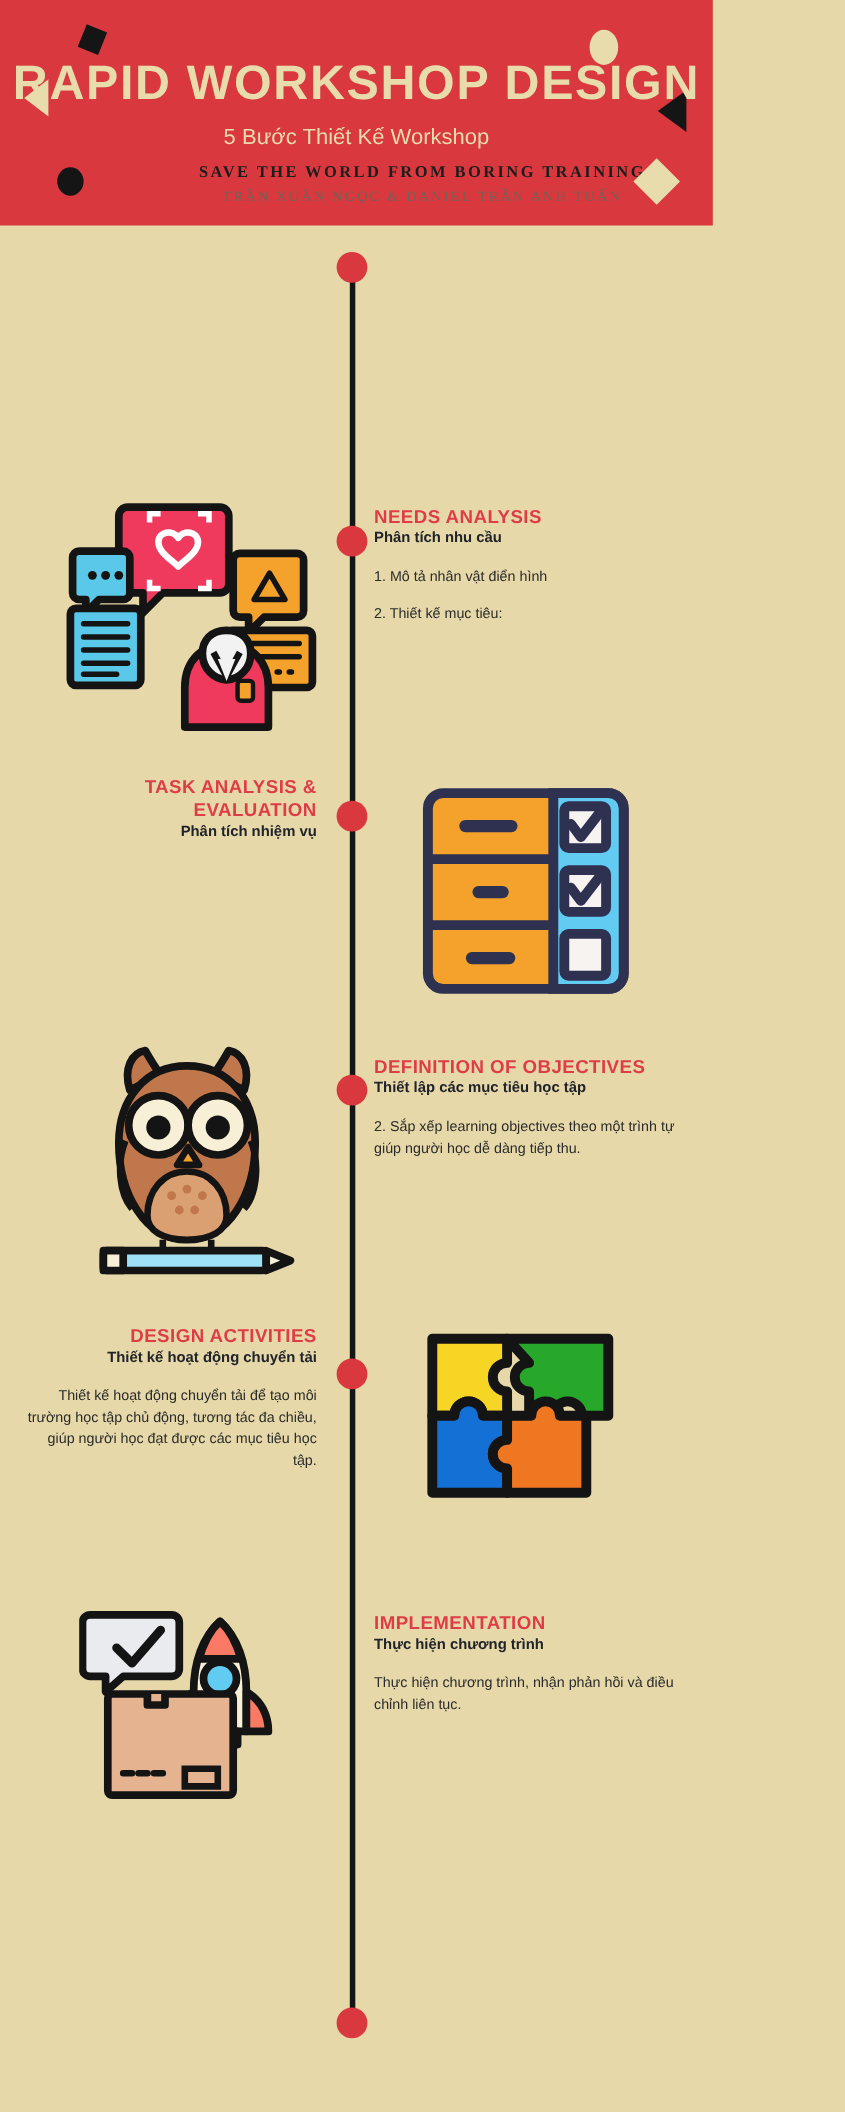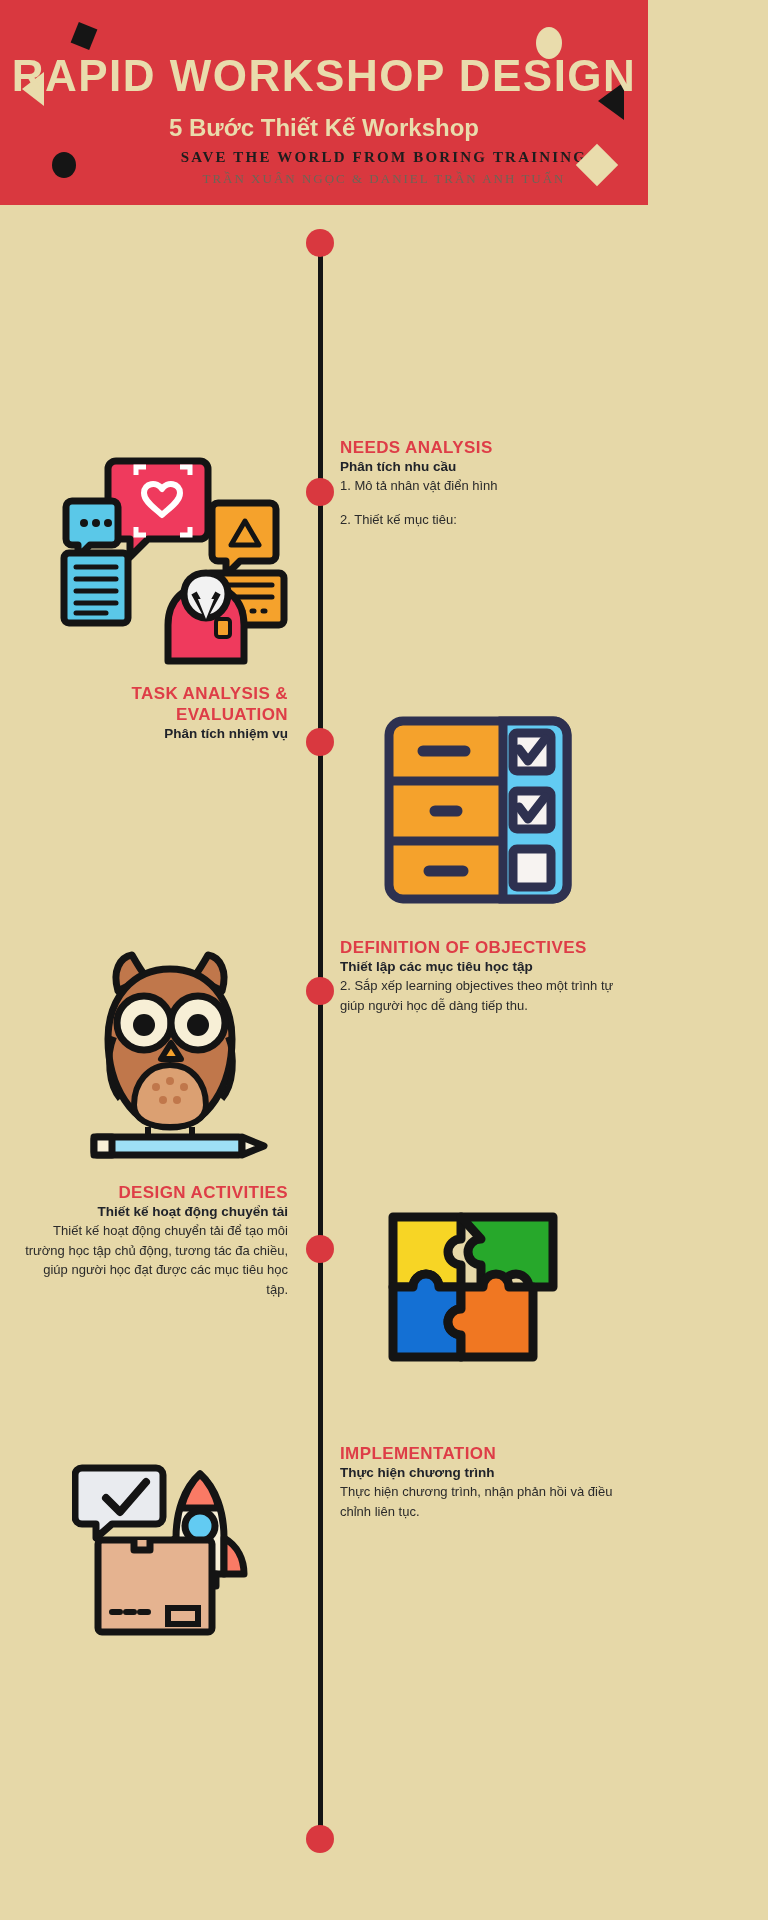--- a/index.html
+++ b/index.html
@@ -31,22 +31,22 @@
   .title {
     color: #e9dcac;
     font-size: 44px;
     font-weight: bold;
     letter-spacing: 1.5px;
     line-height: 52px;
     text-transform: uppercase;
   }
   .subtitle {
     color: #e9dcac;
-    font-size: 24px;
-    font-weight: bold;
+    font-size: 20px;
+    font-weight: normal;
     margin-top: 12px;
   }
   
   .dec { position: absolute; z-index: 1; }
   .dec-sq-black {
     left: 74px; top: 25px; width: 20px; height: 22px;
     background: #151515; transform: rotate(22deg);
   }
   .dec-tri-cream-left {
     left: 22px; top: 72px;
@@ -101,32 +101,33 @@
   .block.right { left: 340px; width: 288px; text-align: left; }
   .block.left  { left: 20px; width: 268px; text-align: right; }
 
   .sec-title {
     color: #de3d47;
     font-size: 17px;
     font-weight: bold;
     letter-spacing: 0.4px;
     text-transform: uppercase;
     line-height: 21px;
+    margin-top: 22px;
   }
   .sec-sub {
     color: #20232a;
     font-size: 13.5px;
     font-weight: bold;
     line-height: 18px;
   }
   .sec-body {
     color: #2b2b2b;
     font-size: 13px;
     line-height: 19.5px;
-    margin-top: 0;
+    margin-top: 16px;
   }
   .sec-body p { margin-bottom: 14px; }
   .sec-body p:last-child { margin-bottom: 0; }
 
   ul.bullets {
     list-style: none;
     margin: 0 0 0 14px;
     padding: 0;
   }
   ul.bullets li {

